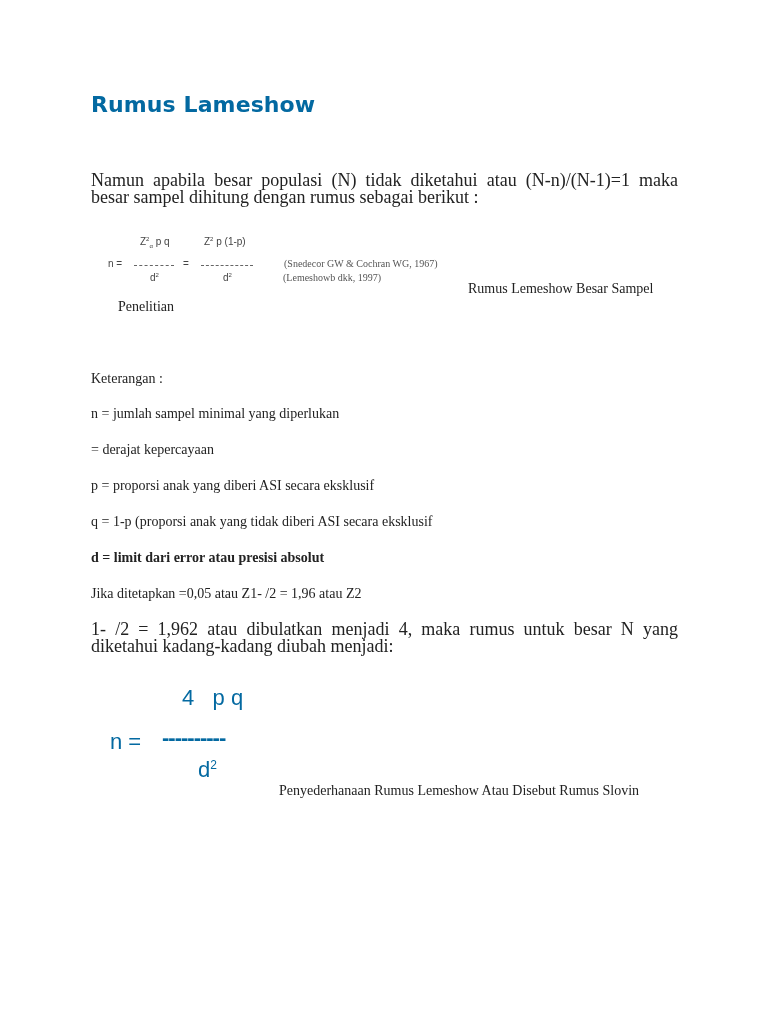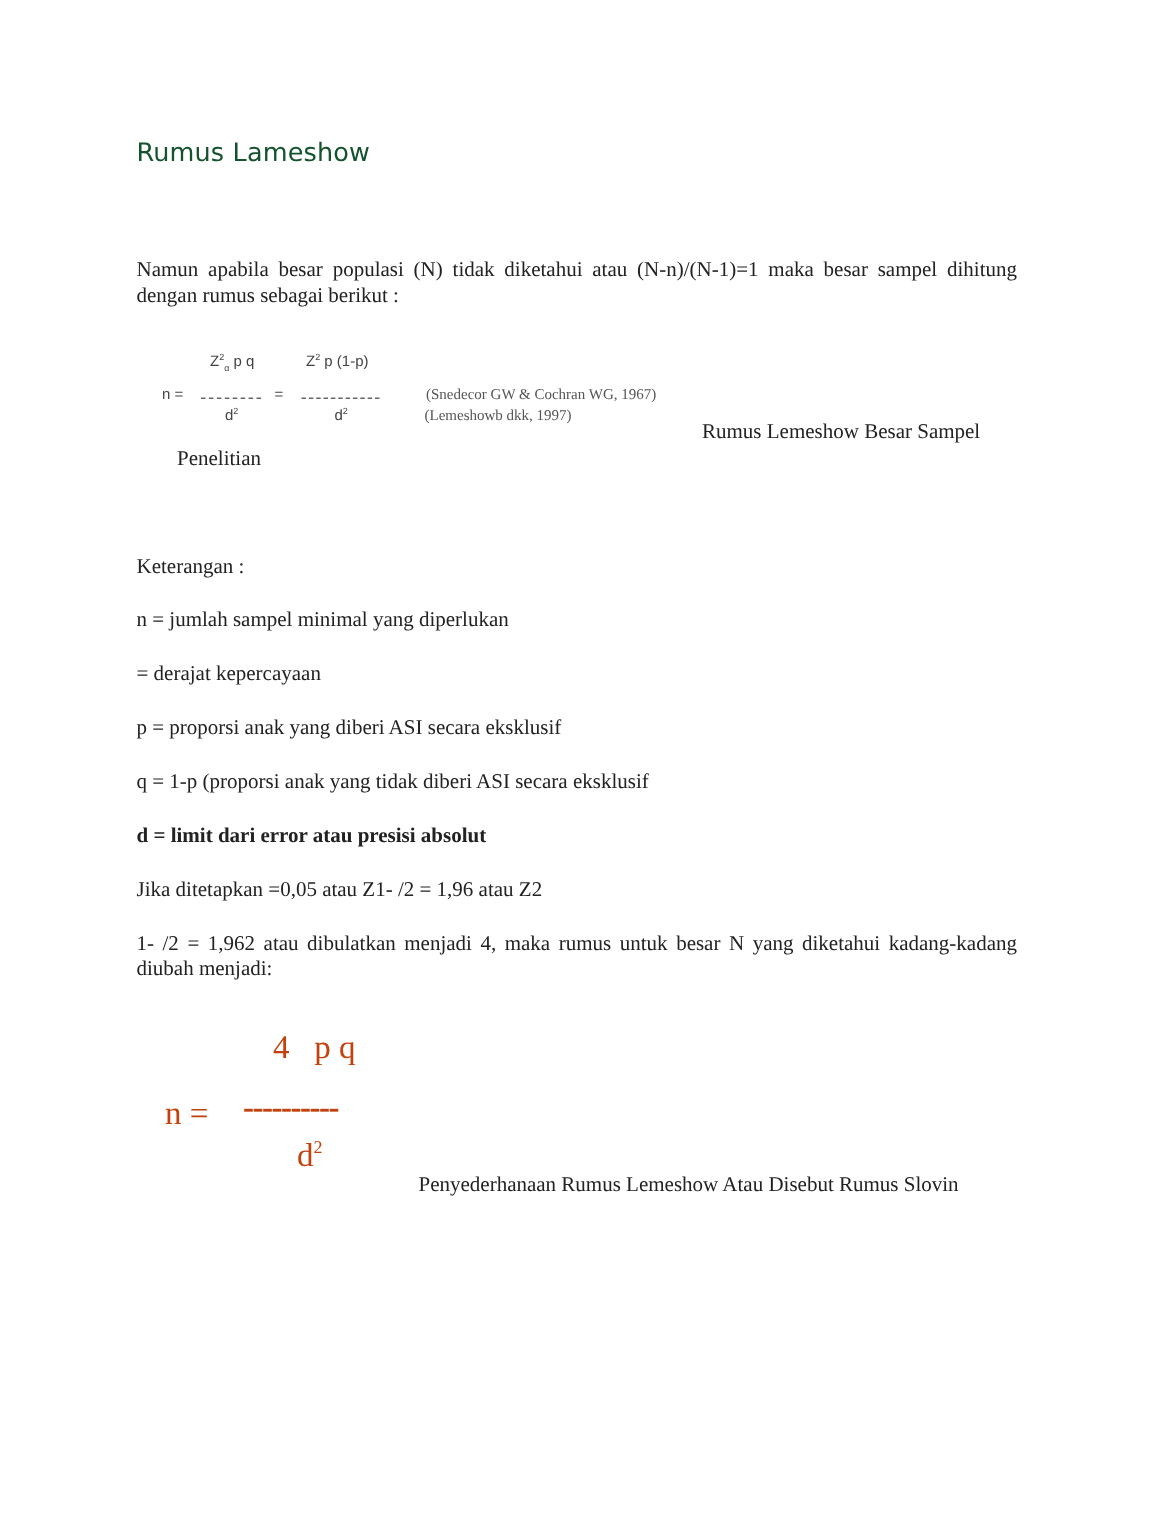--- a/index.html
+++ b/index.html
@@ -12,29 +12,29 @@
       height: 1024px;
       position: relative;
       overflow: hidden;
       font-family: "Liberation Serif", serif;
       color: #222;
     }
     .abs { position: absolute; }
     .title {
       left: 91px; top: 92px;
       font-family: "DejaVu Sans", sans-serif;
-      font-weight: normal;
-      font-size: 17px;
-      color: #14532d;
+      font-weight: bold;
+      font-size: 22px;
+      color: #0369a1;
       letter-spacing: 0.1px;
     }
     .para {
       left: 91px;
       width: 587px;
-      font-size: 14px;
+      font-size: 18px;
       line-height: 17px;
       text-align: justify;
       text-align-last: left;
     }
     .line {
       left: 91px;
       font-size: 14px;
       line-height: 17px;
       white-space: nowrap;
     }
@@ -61,22 +61,22 @@
       font-size: 10px;
       color: #555;
       white-space: nowrap;
     }
     sup.s { font-size: 6px; vertical-align: super; }
     sub.s { font-size: 6px; vertical-align: sub; }
     
     .formula2 {
       left: 110px; top: 685px;
       width: 160px; height: 100px;
-      font-family: Liberation Serif, serif;
-      color: #c2410c;
+      font-family: Liberation Sans, sans-serif;
+      color: #0369a1;
     }
     .formula2 .f {
       position: absolute;
       white-space: nowrap;
     }
     .caption {
       font-size: 14px;
       line-height: 17px;
       white-space: nowrap;
     }

